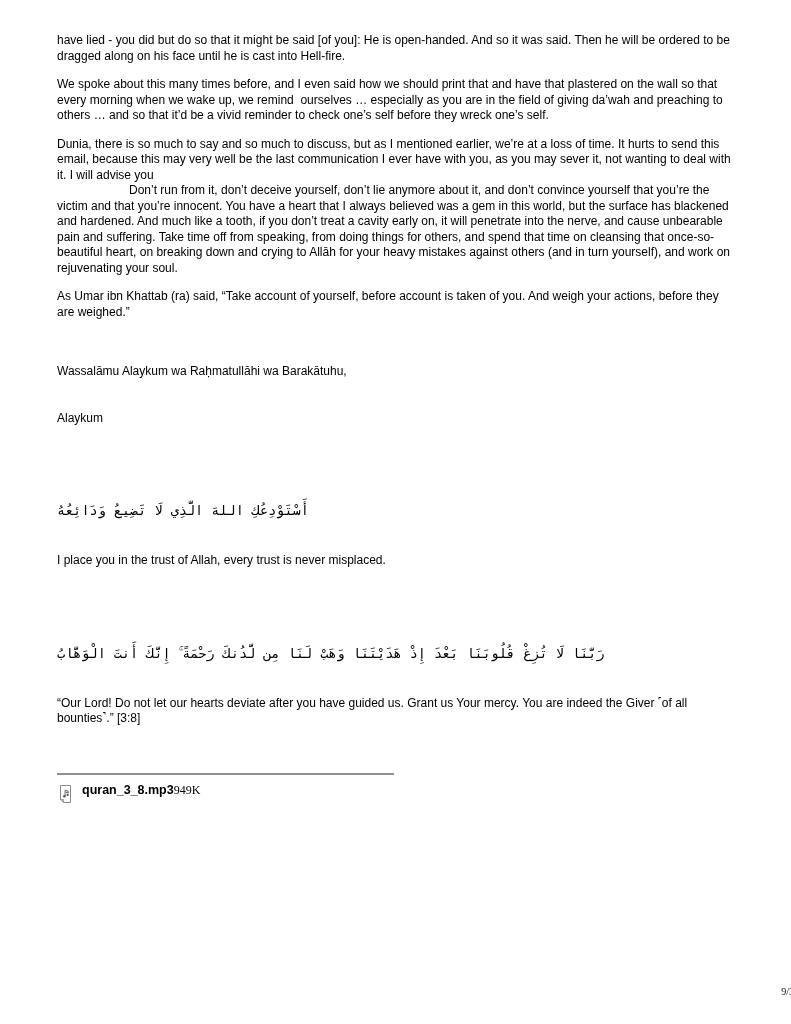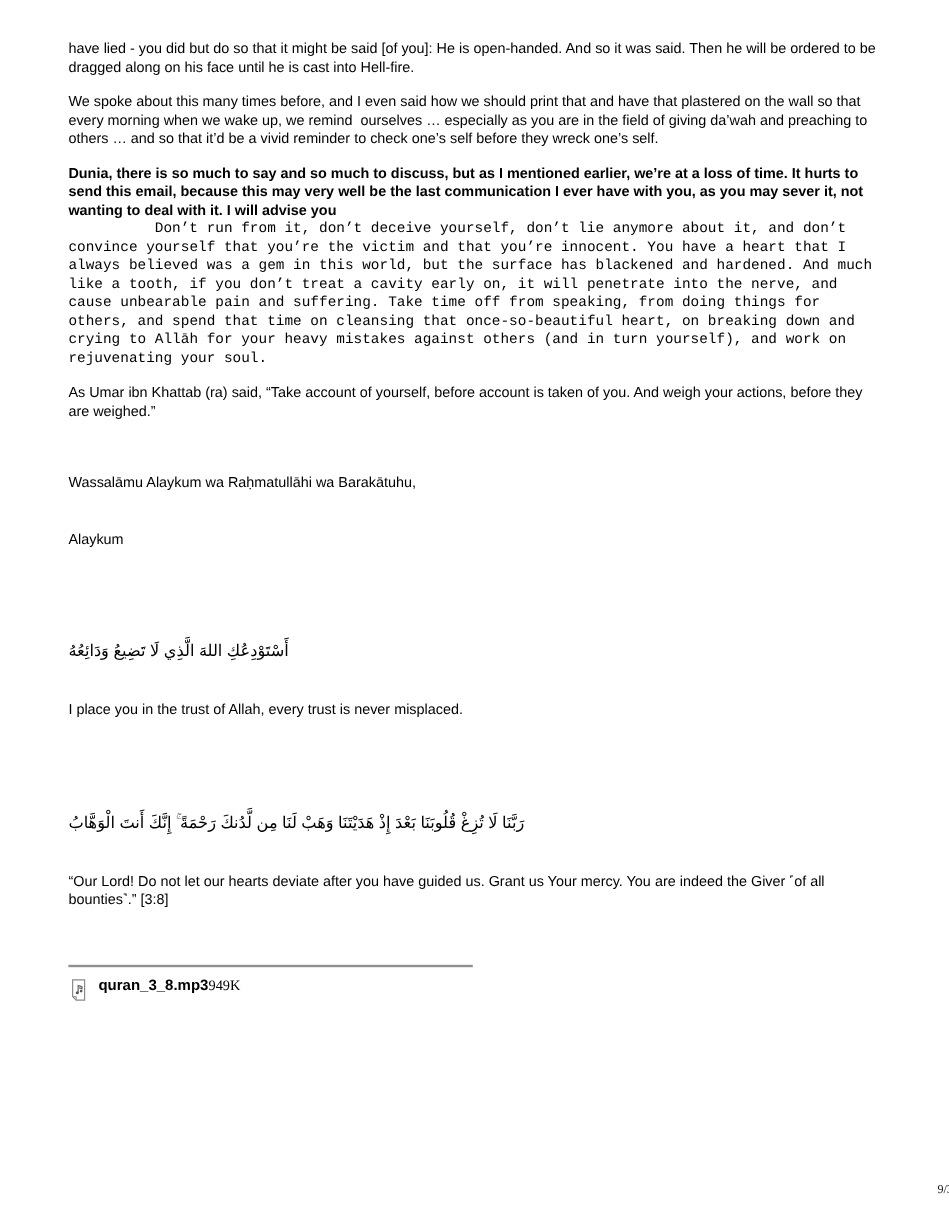--- a/index.html
+++ b/index.html
@@ -24,31 +24,29 @@
     width: 678px;
     font-size: 12px;
     line-height: 15.5px;
   }
   .para {
     margin: 0 0 13px 0;
     white-space: pre-wrap;
   }
   .para.nogap {
     margin-bottom: 0;
-    font-weight: bold;
   }
   .para.indent-first {
     text-indent: 72px;
-    font-family: Liberation Mono, monospace;
   }
   .line {
     white-space: pre-wrap;
   }
   .arabic {
-    font-family: Liberation Sans, sans-serif;
+    font-family: Liberation Mono, monospace;
     font-size: 13.5px;
     line-height: 21px;
     direction: rtl;
     text-align: left;
     unicode-bidi: plaintext;
   }
   .divider {
     width: 337px;
     height: 2px;
     background: #8f8f8f;

